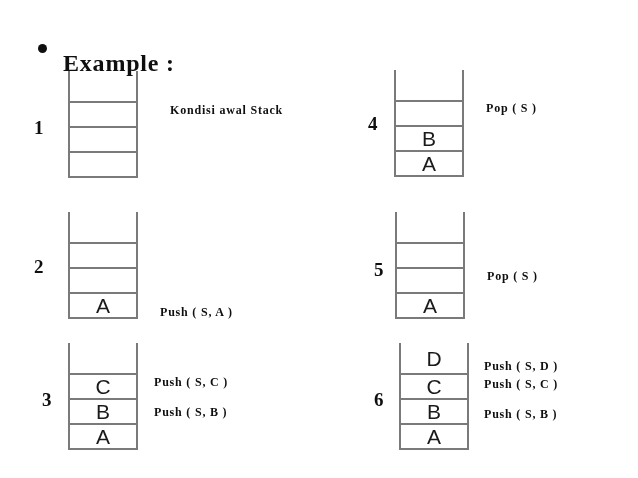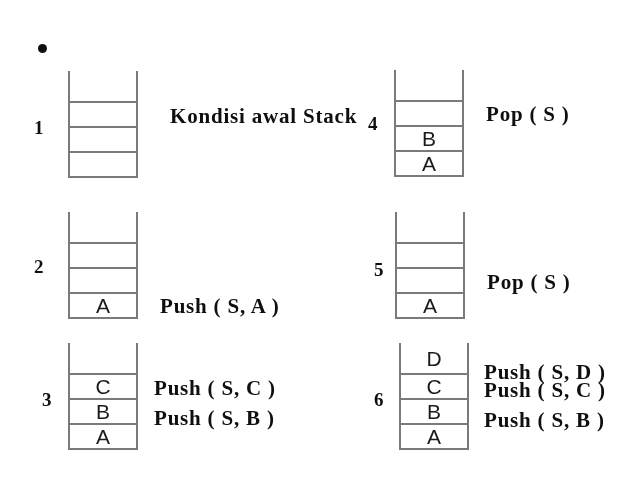--- a/index.html
+++ b/index.html
@@ -24,21 +24,21 @@
     font-size:24px;font-weight:bold;color:var(--ink);
     letter-spacing:0.8px;white-space:nowrap;
   }
   .fig-num{
     position:absolute;
     font-size:19px;font-weight:bold;color:var(--ink);
     line-height:1.1;
   }
   .op{
     position:absolute;
-    font-size:21px;font-weight:bold;color:var(--ink);
+    font-size:12px;font-weight:bold;color:var(--ink);
     letter-spacing:0.8px;white-space:nowrap;line-height:1.15;
   }
   .stack{
     position:absolute;width:66px;
     border-left:2px solid var(--line);
     border-right:2px solid var(--line);
     border-bottom:2px solid var(--line);
   }
   .cell{
     box-sizing:border-box;height:25px;
@@ -47,40 +47,41 @@
     font-family:"Liberation Sans", sans-serif;
     font-size:21px;color:#1a1a1a;line-height:1;
   }
   .cell.first{height:30px;border-top:none;}
 
   
   #num1{left:34px;top:118px;}   #stack1{left:68px;top:71px;}
   #f1o0{left:170px;top:104px;}
   
   #num2{left:34px;top:257px;}   #stack2{left:68px;top:212px;}
-  #f2o0{left:160px;top:294px;}
+  #f2o0{left:160px;top:306px;}
   
   #num3{left:42px;top:390px;}   #stack3{left:68px;top:343px;}
   #f3o0{left:154px;top:376px;}  #f3o1{left:154px;top:406px;}
   
   #num4{left:368px;top:114px;}  #stack4{left:394px;top:70px;}
   #f4o0{left:486px;top:102px;}
   
   #num5{left:374px;top:260px;}  #stack5{left:395px;top:212px;}
   #f5o0{left:487px;top:270px;}
   
   #num6{left:374px;top:390px;}  #stack6{left:399px;top:343px;}
   #f6o0{left:484px;top:348px;margin-top:12px;}  #f6o1{left:484px;top:378px;}  #f6o2{left:484px;top:408px;}
 </style>
 </head>
 <body>
 
 <div class="slide">
 
   <span class="bullet"></span>
+  <h1 class="title">Example :</h1>
 
   <div>
     <span class="fig-num" id="num1">1</span>
     <div class="stack" id="stack1">
       <div class="cell first"></div>
       <div class="cell"></div>
       <div class="cell"></div>
       <div class="cell"></div>
     </div>
     <span class="op" id="f1o0">Kondisi awal Stack</span>

